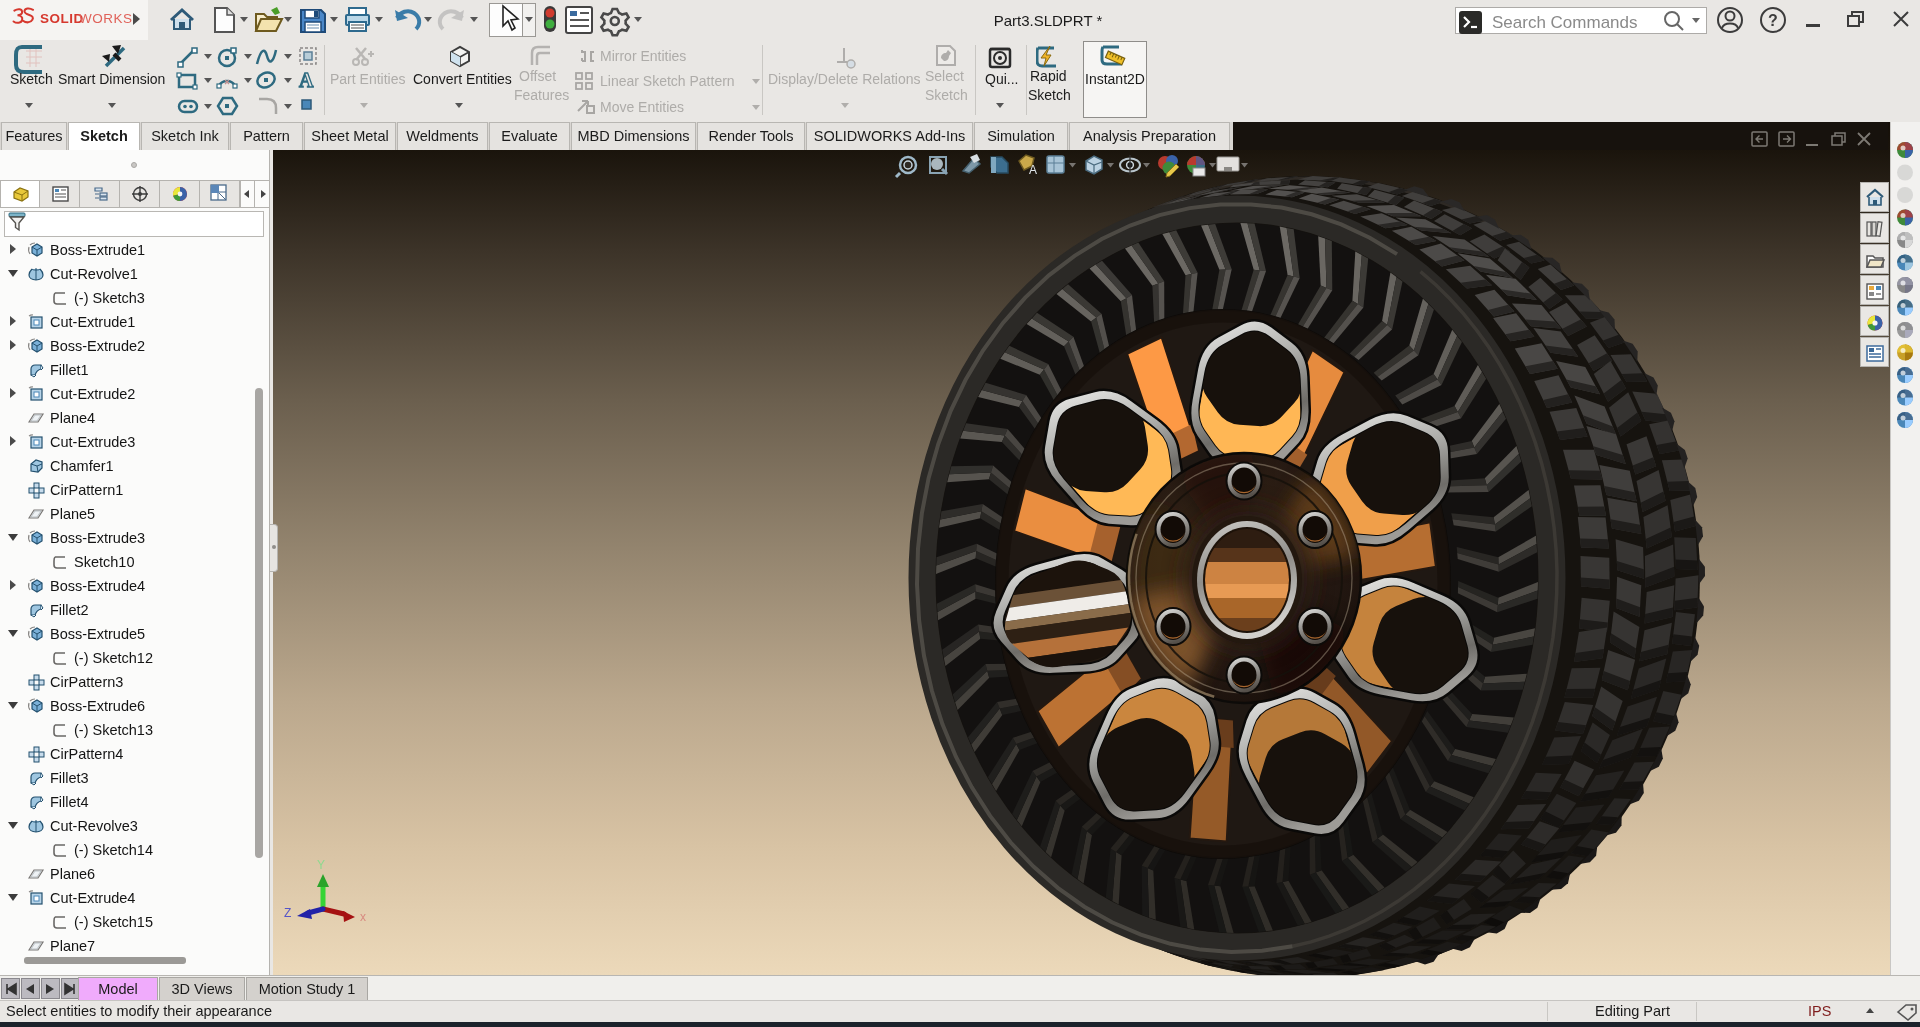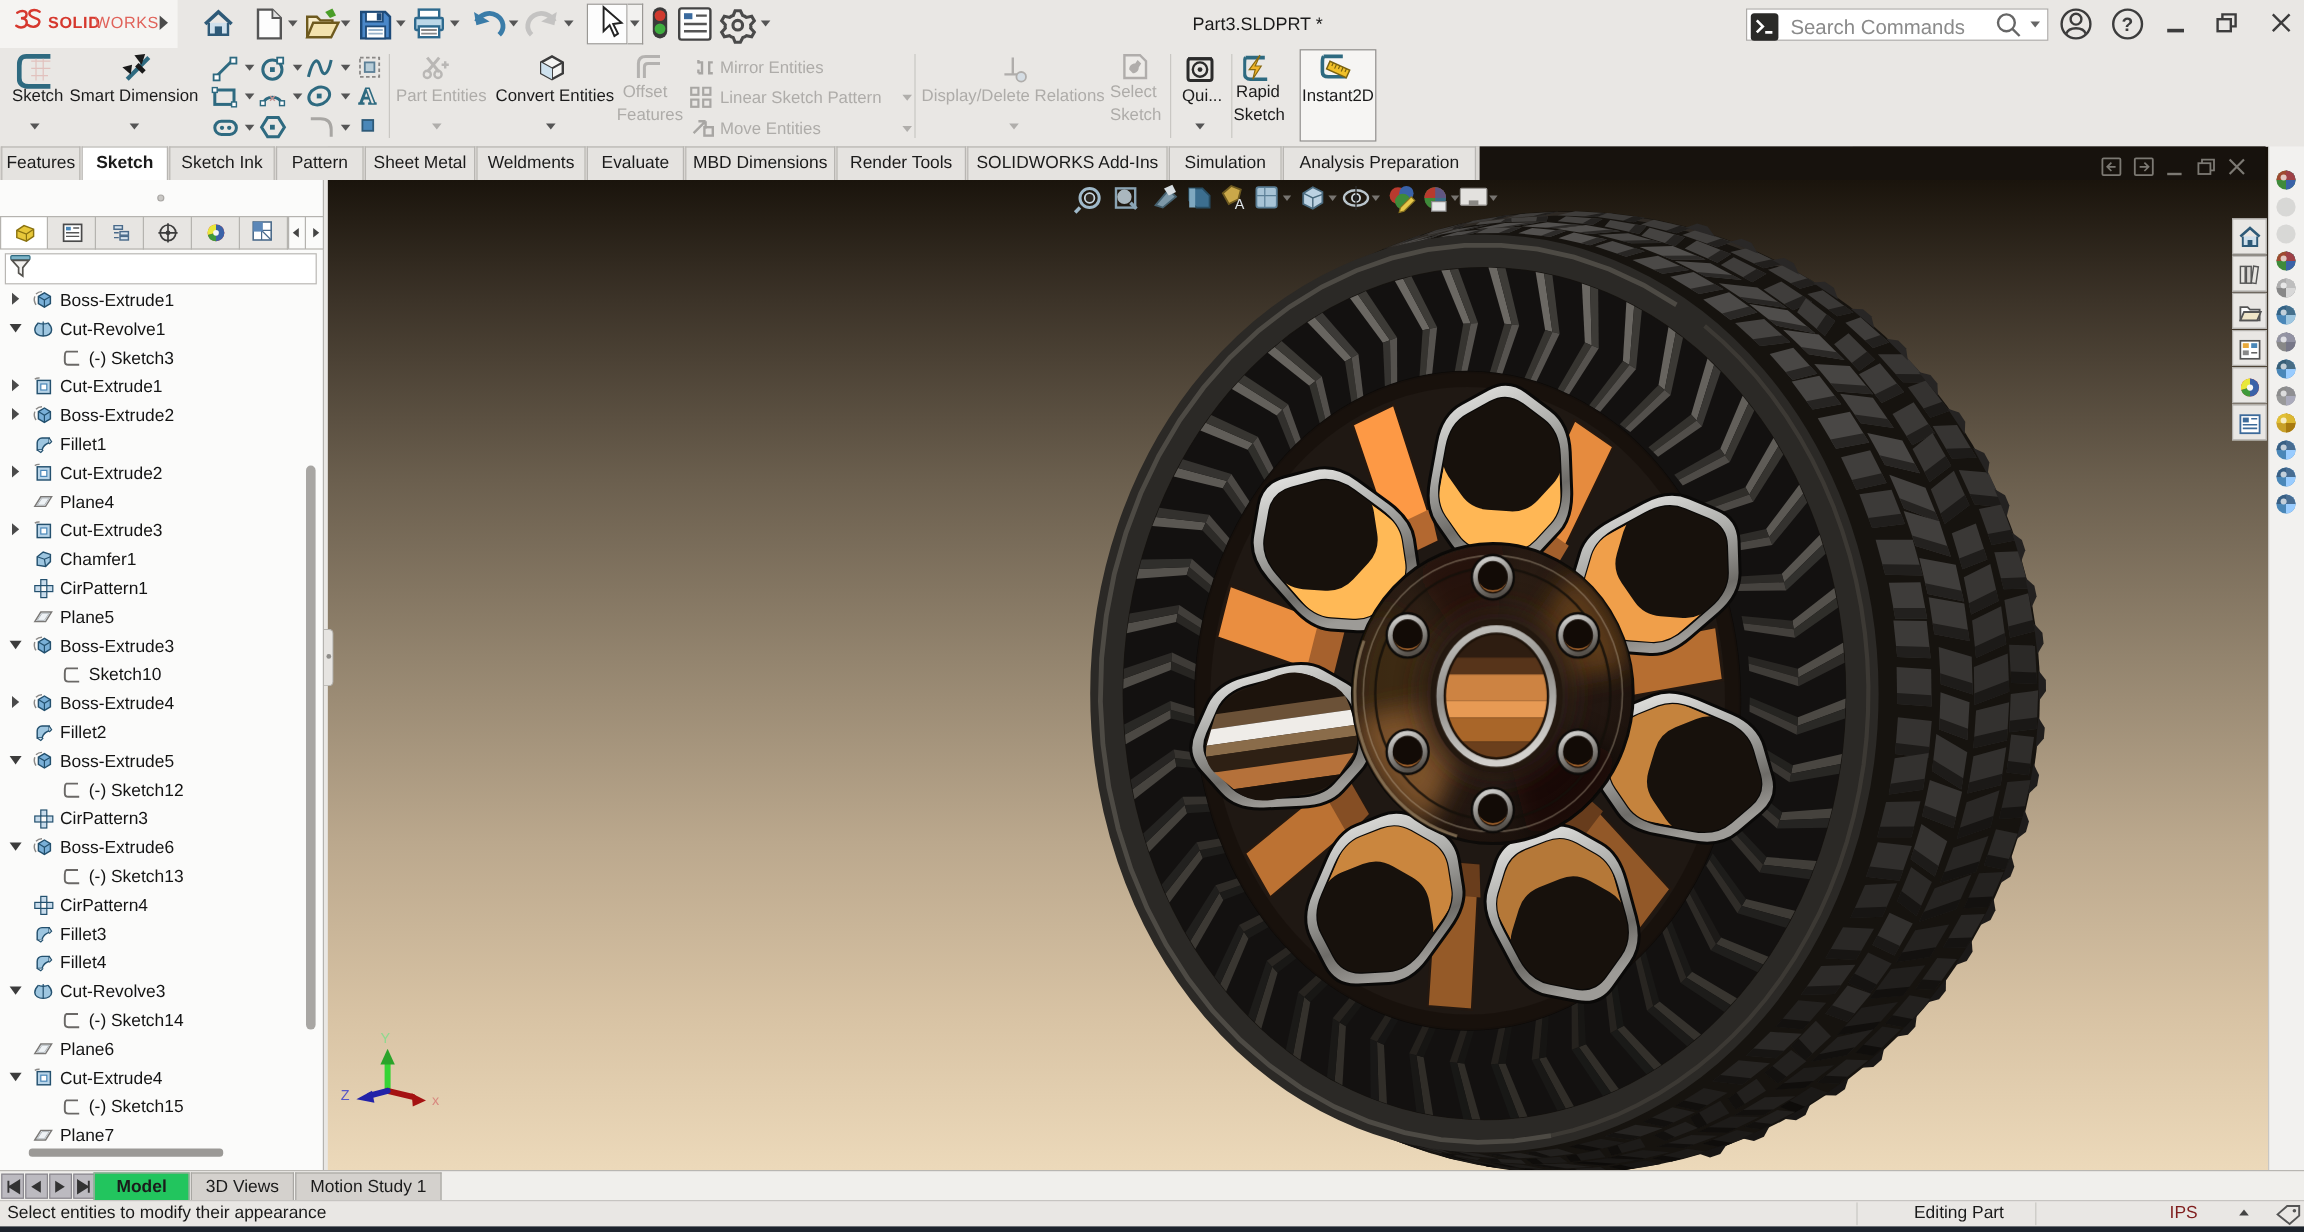--- a/index.html
+++ b/index.html
@@ -15,21 +15,21 @@
 #bottombar{left:0;top:975px;width:1920px;height:25px;background:#f0efec;border-top:1px solid #b8b6b2}
 #statusbar{left:0;top:1000px;width:1920px;height:22px;background:#e9e7e4;border-top:1px solid #c6c4c1}
 #blackbar{left:0;top:1022px;width:1920px;height:5px;background:#1c232c}
 .lbl{position:absolute;font-size:14px;color:#1b1b1b;white-space:nowrap}
 .lblg{position:absolute;font-size:14px;color:#aeaca9;white-space:nowrap}
 .sep{position:absolute;width:1px;background:#c9c7c3}
 .dd{position:absolute;width:0;height:0;border-left:4px solid transparent;border-right:4px solid transparent;border-top:5px solid #555}
 .ddg{position:absolute;width:0;height:0;border-left:4px solid transparent;border-right:4px solid transparent;border-top:5px solid #b0aeab}
 .btab{position:absolute;top:0;height:24px;line-height:23px;padding:0 16px;font-size:14.5px;color:#1b1b1b;
   background:#d4d1cd;border:1px solid #a9a7a3;border-bottom:none}
-.btab.active{background:#22c55e;font-weight:bold}
+.btab.active{background:#f0abfc;font-weight:normal}
 </style></head><body>
 <svg id="vp" width="1920" height="1027" viewBox="0 0 1920 1027" style="position:absolute;left:0;top:0">
     <defs>
       <linearGradient id="bg" x1="0" y1="0" x2="0" y2="1">
 <stop offset="0" stop-color="#150f08"></stop>
 <stop offset="0.033" stop-color="#1a140c"></stop>
 <stop offset="0.15" stop-color="#3c3328"></stop>
 <stop offset="0.326" stop-color="#6b5f4e"></stop>
 <stop offset="0.50" stop-color="#93846e"></stop>
 <stop offset="0.68" stop-color="#bba88d"></stop>

